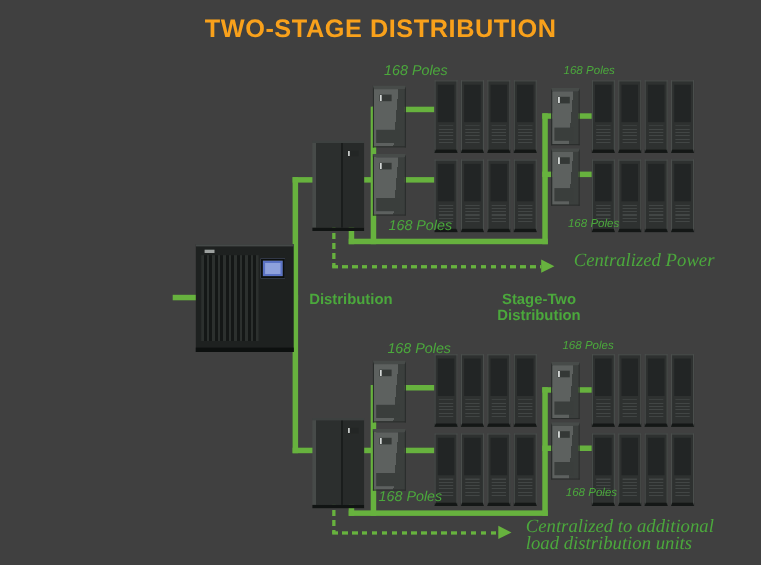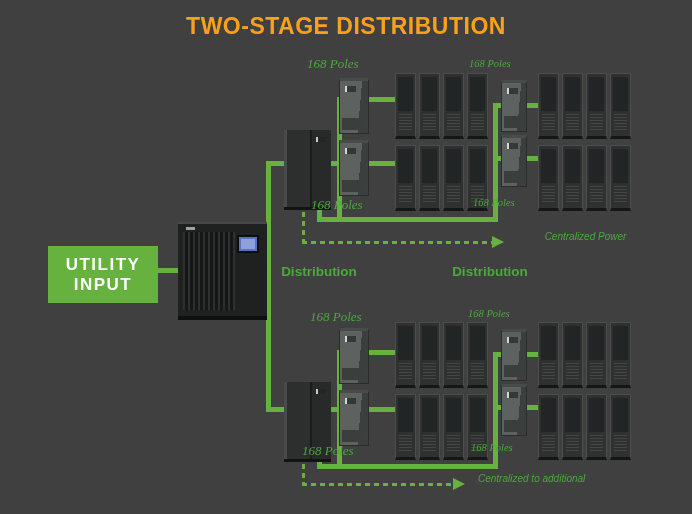--- a/index.html
+++ b/index.html
@@ -6,26 +6,26 @@
   .stage{position:relative;width:692px;height:514px;background:#404040;overflow:hidden;
          font-family:"Liberation Sans","DejaVu Sans",sans-serif;}
   .abs{position:absolute;}
   
   .title{left:0;right:0;top:13px;text-align:center;font-size:23px;font-weight:800;
          letter-spacing:.5px;color:var(--orange);}
   .utility{left:48px;top:246px;width:110px;height:57px;background:var(--green);
            display:flex;flex-direction:column;align-items:center;justify-content:center;
            color:#fff;font-weight:700;font-size:17px;line-height:1.16;letter-spacing:1.5px;z-index:3;}
   .poles{color:var(--text_green);font-style:italic;font-weight:500;font-size:13px;
-         text-align:left;z-index:4;white-space:nowrap;font-family:Liberation Serif, serif;}
+         text-align:right;z-index:4;white-space:nowrap;}
   .poles.sm{font-size:10.5px;}
   .stagelbl{color:var(--text_green);font-weight:700;font-size:13.5px;line-height:15px;
             text-align:center;z-index:4;}
-  .note{color:var(--text_green);font-style:italic;font-weight:500;font-size:10px;
-        line-height:15px;z-index:4;}
+  .note{color:var(--text_green);font-style:italic;font-weight:500;font-size:17px;
+        line-height:15px;z-index:4;font-family:Liberation Serif, serif;}
   .note.ctr{text-align:center;}
   
   .hl{height:5px;background:var(--green);z-index:1;}
   .vl{width:5px;background:var(--green);z-index:1;}
   .dh{height:3px;background:repeating-linear-gradient(90deg,var(--green) 0 5px,transparent 5px 9px);z-index:1;}
   .dv{width:3px;background:repeating-linear-gradient(180deg,var(--green) 0 5px,transparent 5px 9px);z-index:1;}
   .ah{width:0;height:0;border-top:6px solid transparent;border-bottom:6px solid transparent;
       border-left:12px solid var(--green);z-index:2;}
   
   .ups{left:178px;top:222px;width:89px;height:92px;z-index:2;
@@ -56,24 +56,20 @@
   .rack::after{content:"";position:absolute;left:3px;right:3px;bottom:6px;height:16px;
        background:repeating-linear-gradient(180deg,#424645 0 1px,transparent 1px 3px);}
 </style>
 </head>
 <body>
 
 <div class="stage">
 
   <div class="abs title">TWO-STAGE DISTRIBUTION</div>
 
-  <div class="abs utility">
-    <span>UTILITY</span>
-    <span>INPUT</span>
-  </div>
 
   <div class="abs hl" style="left:157px;top:268px;width:23px;"></div>
   <div class="abs hl" style="left:261px;top:268px;width:10px;"></div>
   <div class="abs vl" style="left:266px;top:161px;height:251px;"></div>
 
   <div class="abs ups">
     <div class="screen"></div>
   </div>
 
   <div class="abs hl" style="left:266px;top:161px;width:22px;"></div>
@@ -127,20 +123,21 @@
   <div class="abs poles sm" style="left:473px;top:197px;width:90px;">168 Poles</div>
 
   <div class="abs note ctr" style="left:508px;top:229px;width:155px;">
     <div>Centralized Power</div>
   </div>
 
   <div class="abs stagelbl" style="left:259px;top:264px;width:120px;">
     <div>Distribution</div>
   </div>
   <div class="abs stagelbl" style="left:430px;top:264px;width:120px;">
+    <div>Stage-Two</div>
     <div>Distribution</div>
   </div>
 
   <div class="abs hl" style="left:266px;top:407px;width:22px;"></div>
   <div class="abs hl" style="left:338px;top:350px;width:57px;"></div>
   <div class="abs vl" style="left:337px;top:350px;height:119px;"></div>
   <div class="abs hl" style="left:331px;top:407px;width:64px;"></div>
   <div class="abs vl" style="left:317px;top:452px;height:17px;"></div>
   <div class="abs hl" style="left:317px;top:464px;width:181px;"></div>
   <div class="abs vl" style="left:493px;top:352px;height:117px;"></div>
@@ -182,15 +179,16 @@
       <div class="rack"></div>
   </div>
 
   <div class="abs poles" style="left:310px;top:309px;width:100px;">168 Poles</div>
   <div class="abs poles" style="left:302px;top:443px;width:100px;">168 Poles</div>
   <div class="abs poles sm" style="left:468px;top:308px;width:90px;">168 Poles</div>
   <div class="abs poles sm" style="left:471px;top:442px;width:90px;">168 Poles</div>
 
   <div class="abs note" style="left:478px;top:471px;width:180px;">
     <div>Centralized to additional</div>
+    <div>load distribution units</div>
   </div>
 
 </div>
 
 </body></html>

